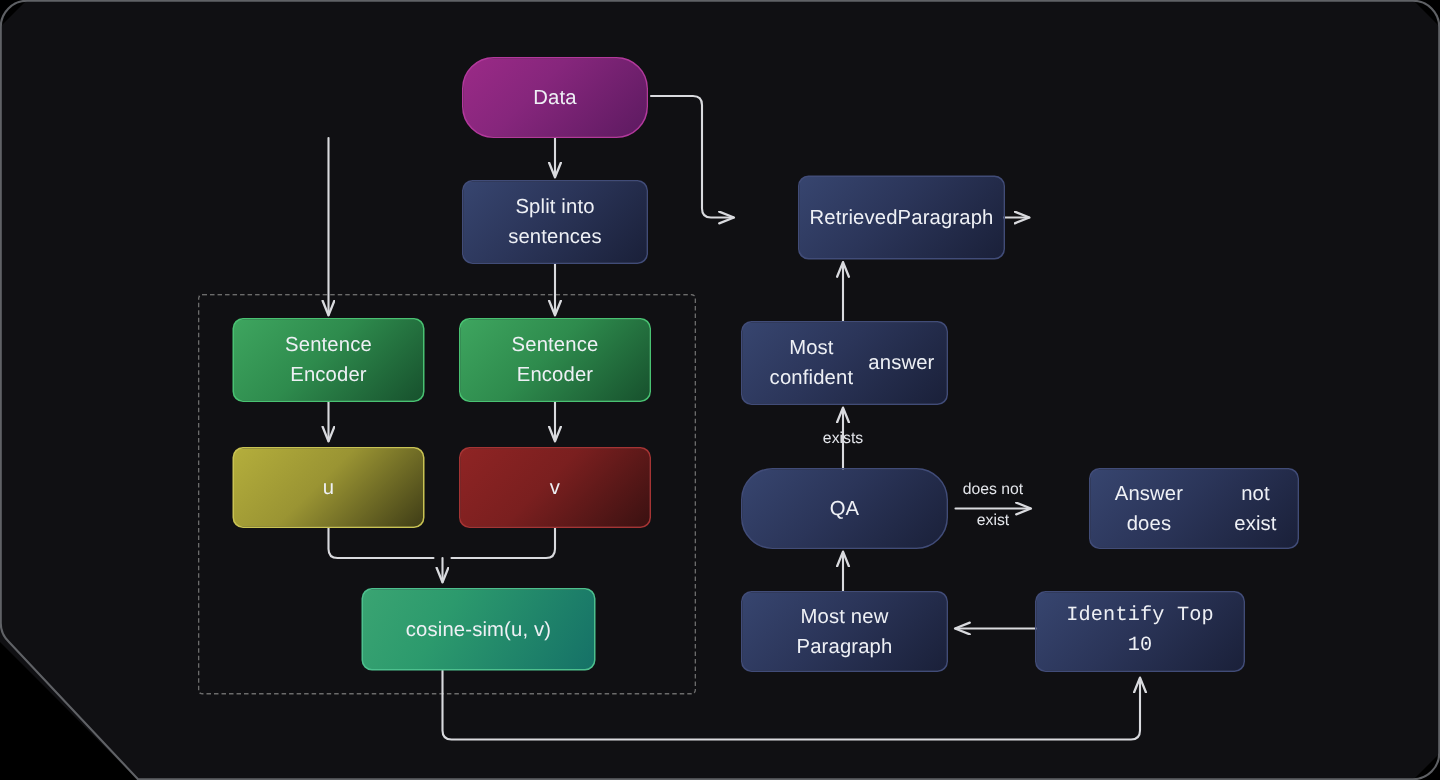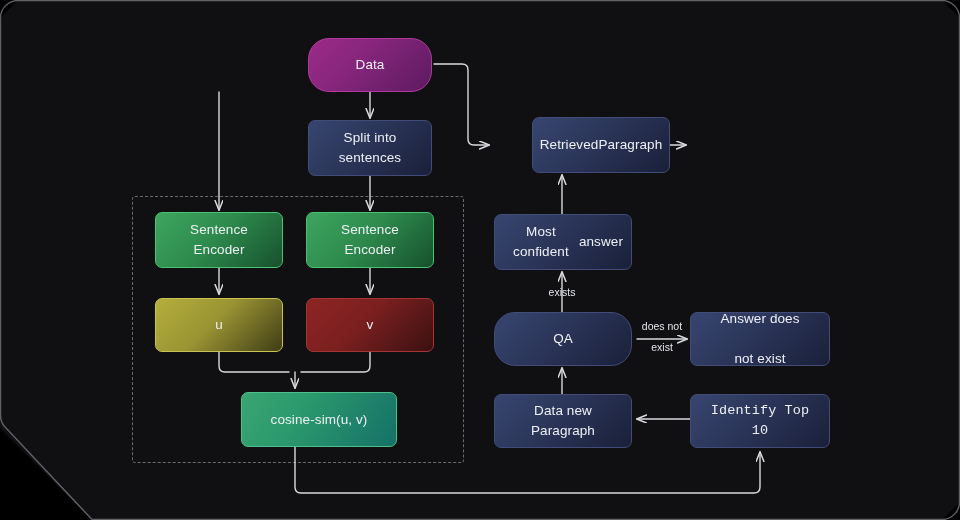--- a/index.html
+++ b/index.html
@@ -216,27 +216,27 @@
 
   <div class="node n-blue" style="left:494px; top:214px; width:138px; height:56px; flex-direction:row;">
     <span>Most confident</span>
     <span>answer</span>
   </div>
 
   <div class="node n-blue" style="left:494px; top:312px; width:138px; height:54px;border-radius:21px;">
     <span>QA</span>
   </div>
 
-  <div class="node n-blue" style="left:690px; top:312px; width:140px; height:54px; flex-direction:column;gap:20px;">
+  <div class="node n-blue" style="left:726px; top:312px; width:140px; height:54px; gap:20px;">
     <span>Answer does</span>
     <span>not exist</span>
   </div>
 
   <div class="node n-blue" style="left:494px; top:394px; width:138px; height:54px; flex-direction:column;">
-    <span>Data new</span>
+    <span>Most new</span>
     <span>Paragraph</span>
   </div>
 
   <div class="node n-blue" style="left:690px; top:394px; width:140px; height:54px;font-family:Liberation Mono, monospace;">
     <span>Identify Top 10</span>
   </div>
 
   <div class="edge-label" style="left:528px; top:286px; width:68px;">exists</div>
 
   <div class="edge-label" style="left:628px; top:320px; width:68px;">does not</div>

